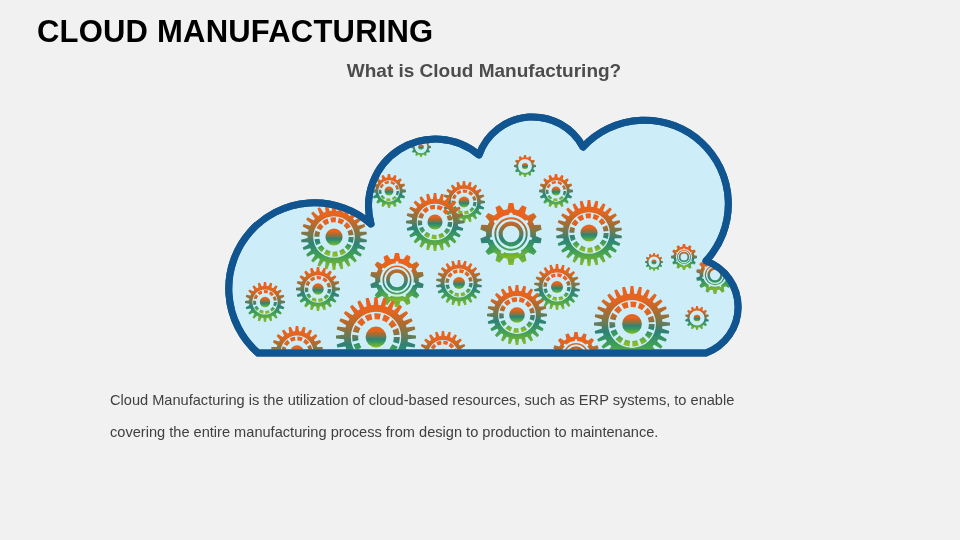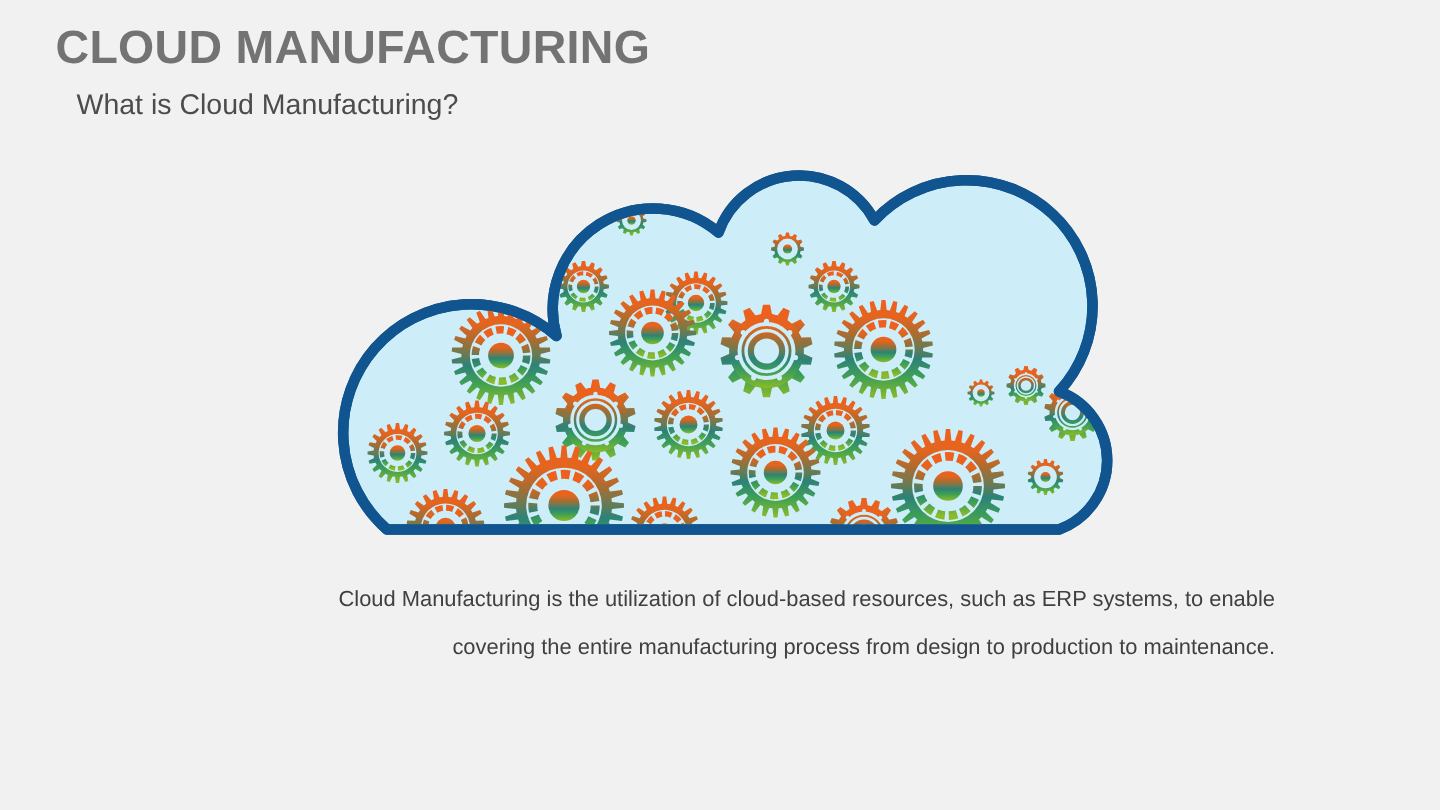--- a/index.html
+++ b/index.html
@@ -33,24 +33,25 @@
     font-size: 31px;
     font-weight: bold;
     color: #434343;
     letter-spacing: 0.2px;
     line-height: 1.18;
     margin: 0;
     white-space: nowrap;
   }
   .slide-subtitle {
     font-size: 19px;
-    font-weight: normal;
+    font-weight: bold;
     color: #4c4c4c;
     margin: 9px 0 0 14px;
     line-height: 1.2;
+    text-align: center;
   }
 
   
   .cloud-figure {
     position: absolute;
     left: 212px;
     top: 112px;
     width: 540px;
     height: 262px;
   }
@@ -59,37 +60,37 @@
     width: 540px;
     height: 262px;
   }
 
   
   .body-copy {
     position: absolute;
     left: 110px;
     top: 384px;
     width: 740px;
-    text-align: right;
+    text-align: left;
     font-size: 14.6px;
     color: #404040;
     line-height: 2.22;
   }
   .body-copy .line {
     display: block;
     white-space: nowrap;
   }
 </style>
 </head>
 <body style="background: rgb(241, 241, 241);">
 
 <div class="slide">
 
   <div class="header">
-    <h1 class="slide-title" style="color: #737373;">CLOUD MANUFACTURING</h1>
+    <h1 class="slide-title" style="color: #000000;">CLOUD MANUFACTURING</h1>
     <h2 class="slide-subtitle" style="color: rgb(76, 76, 76);">What is Cloud Manufacturing?</h2>
   </div>
 
   <div class="cloud-figure">
     <svg viewBox="0 0 540 262" xmlns="http://www.w3.org/2000/svg">
       <defs>
         <linearGradient id="gearGrad" x1="0" y1="0" x2="0" y2="1">
           <stop offset="0%" stop-color="#ef5f1d"></stop>
           <stop offset="18%" stop-color="#e4651f"></stop>
           <stop offset="33%" stop-color="#b06b2e"></stop>

